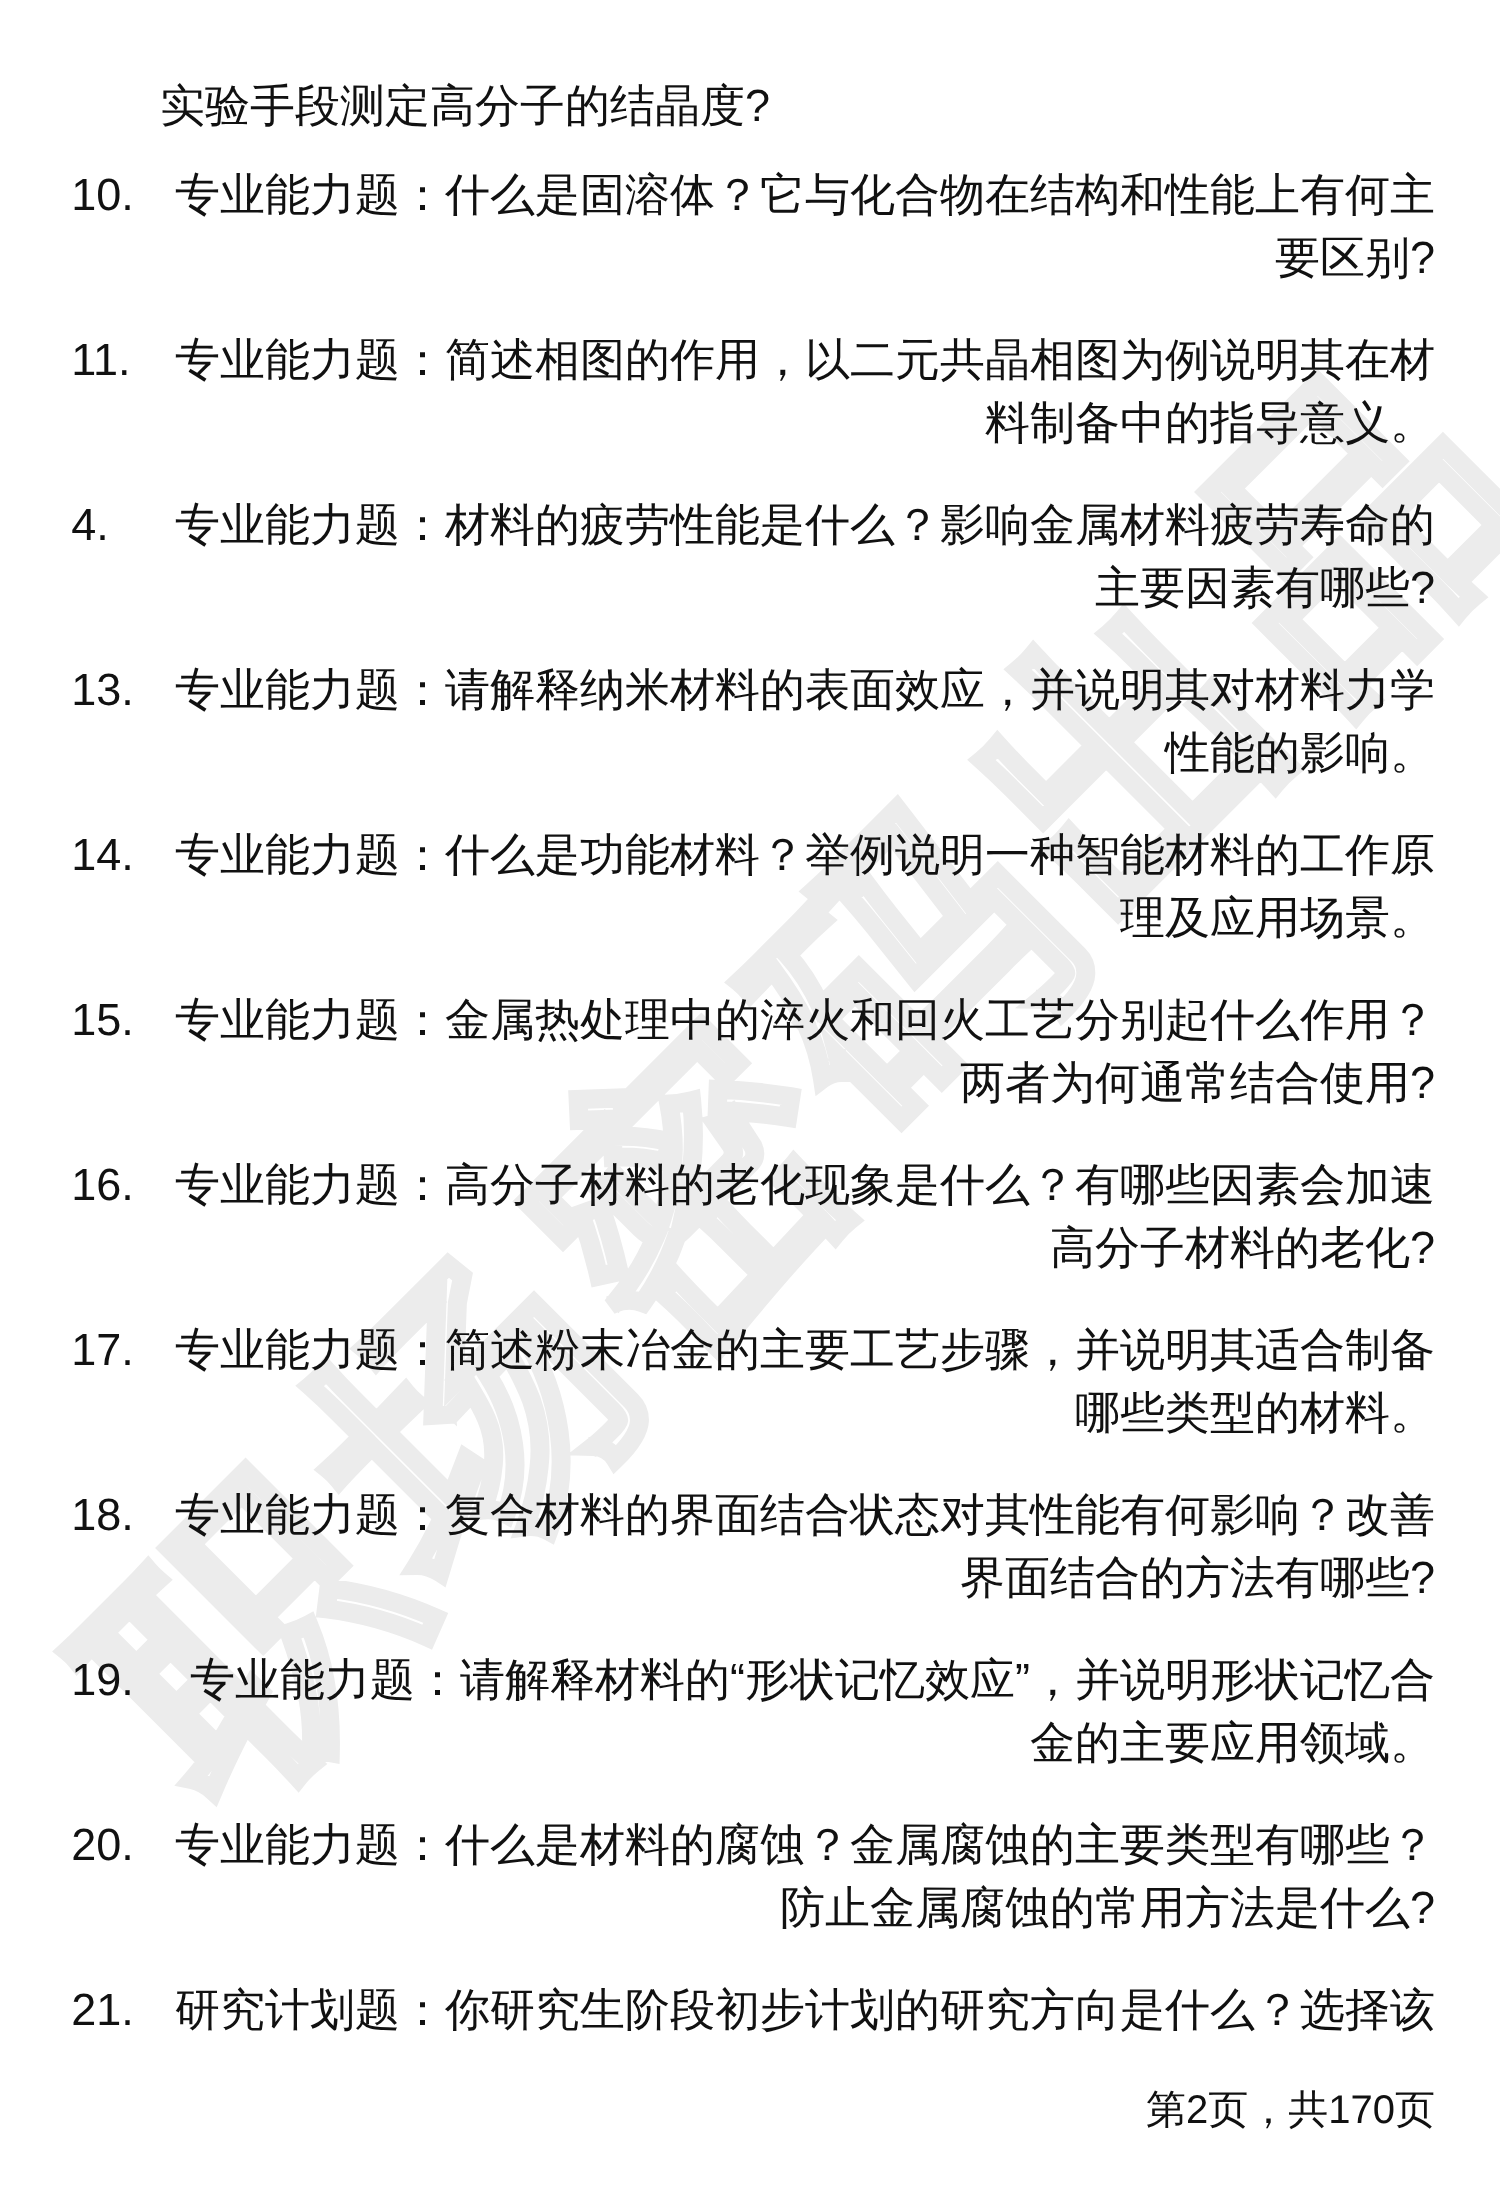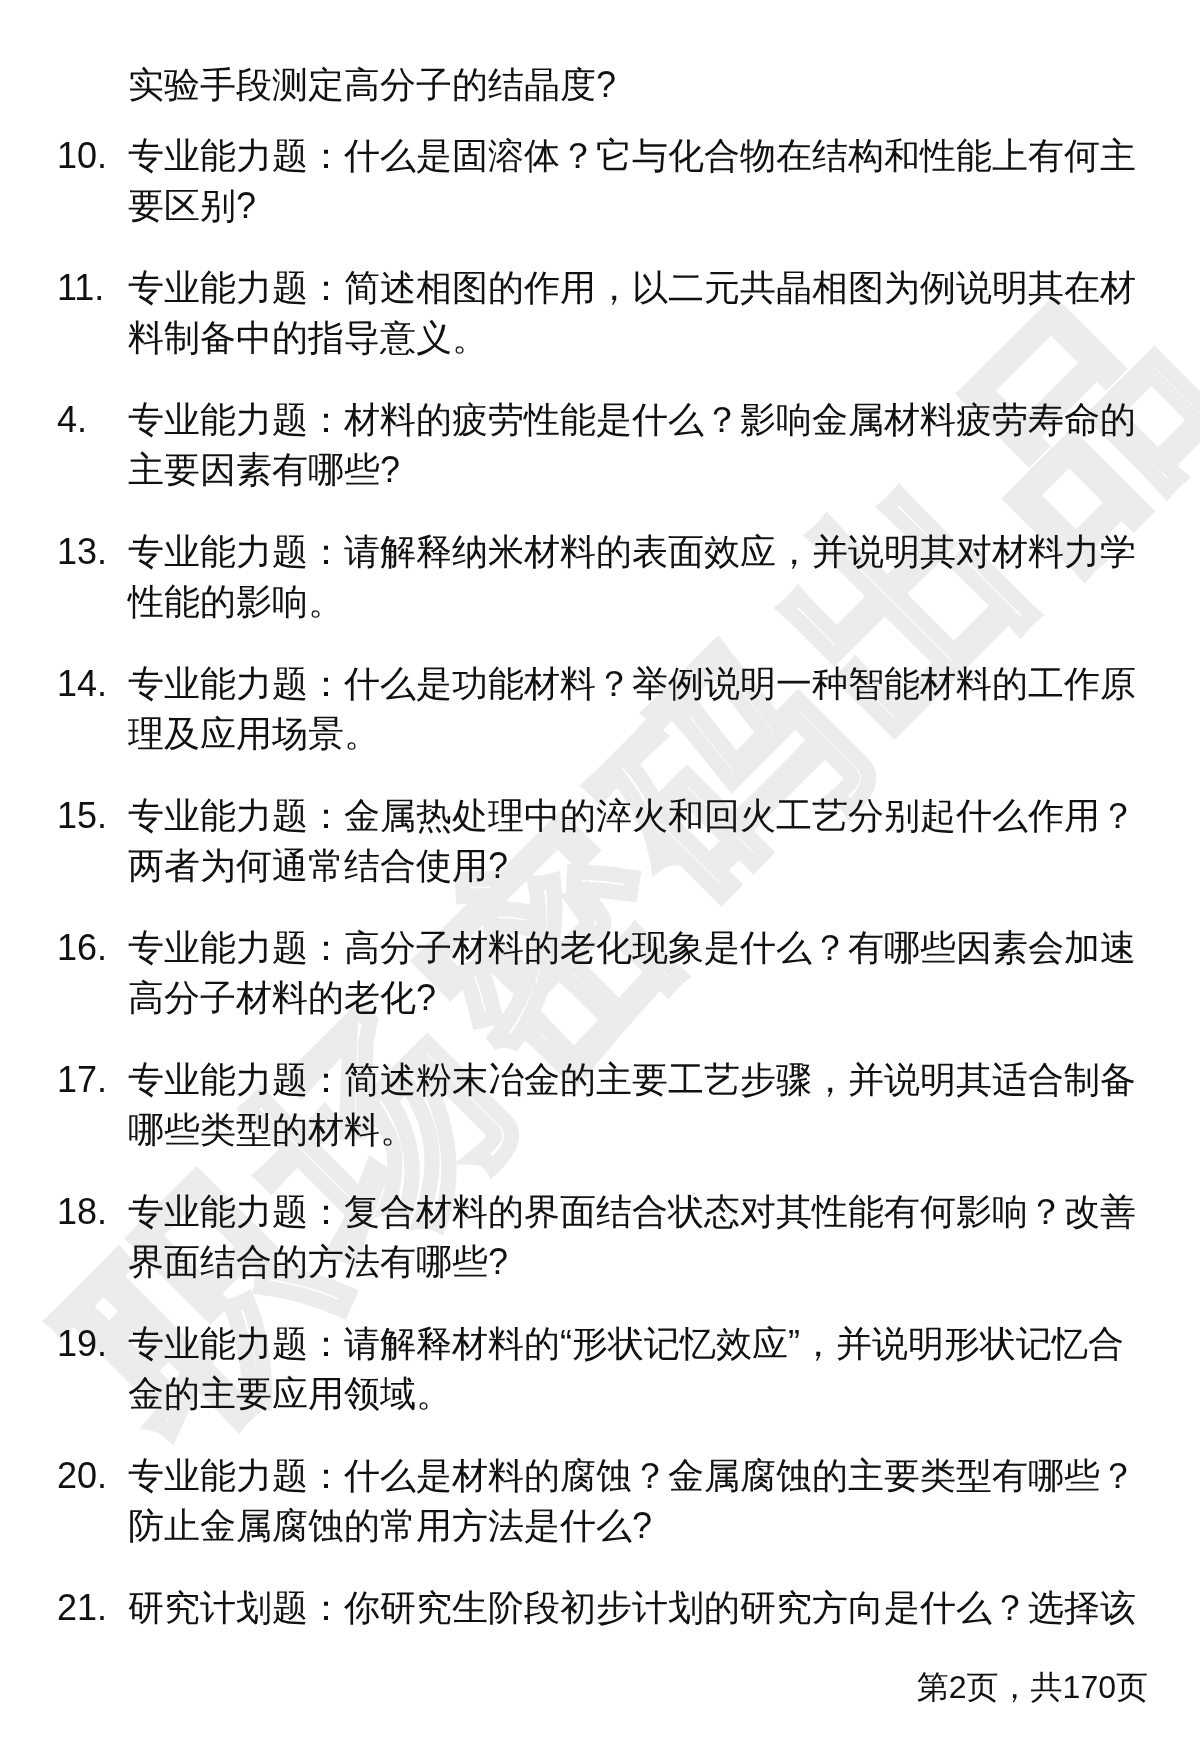--- a/index.html
+++ b/index.html
@@ -55,20 +55,21 @@
     font-size: 36px;
     line-height: 50px;
     margin-bottom: 32px;
   }
   .q-num {
     flex: 0 0 71px;
     width: 71px;
   }
   .q-text {
     flex: 1 1 auto;
+    text-align: right;
   }
   .footer {
     margin-top: 1px;
     text-align: right;
     font-size: 32px;
     line-height: 44px;
     padding-left: 28px;
   }
 </style>
 </head>

